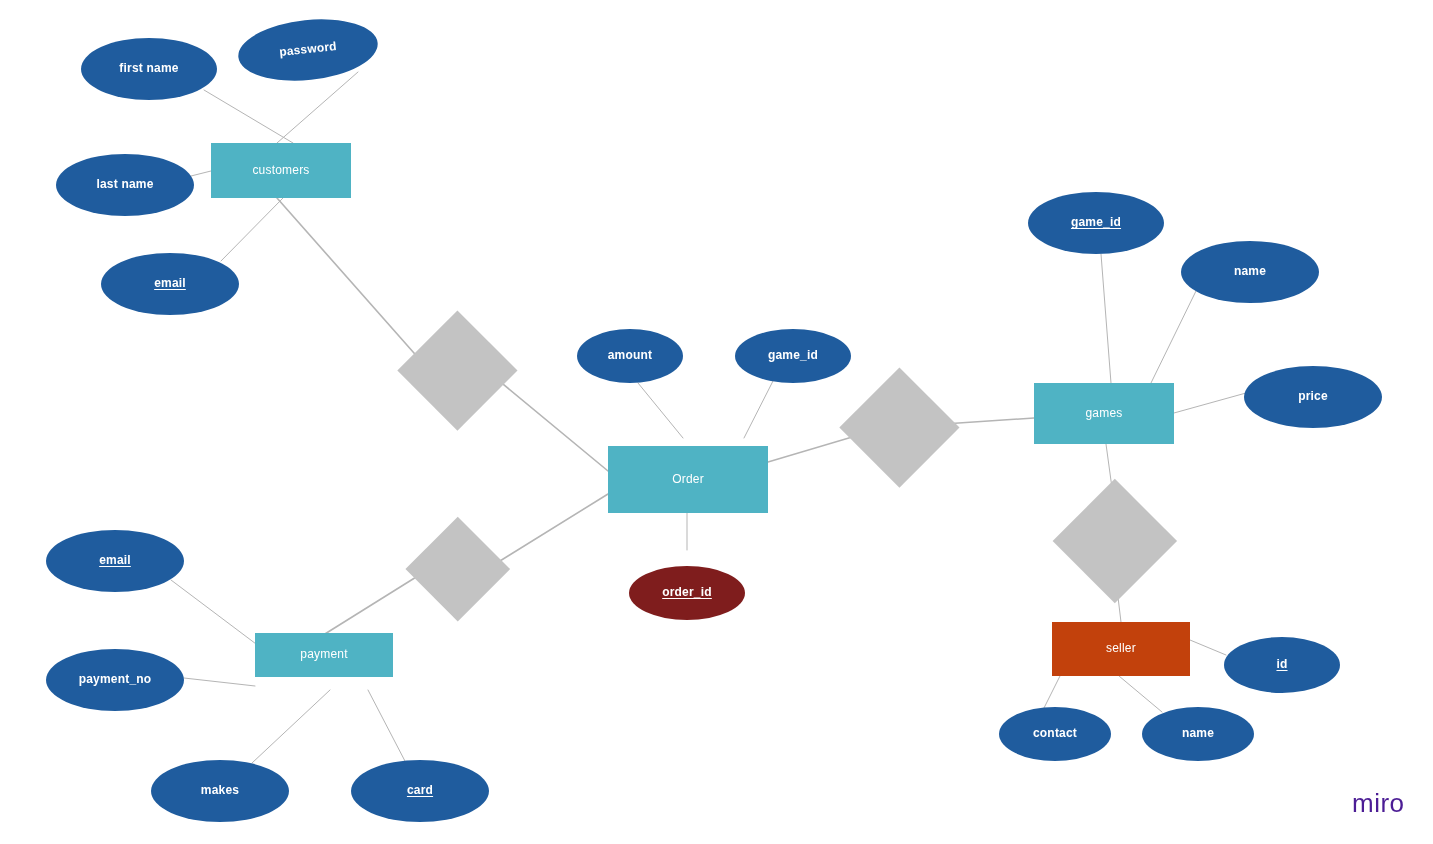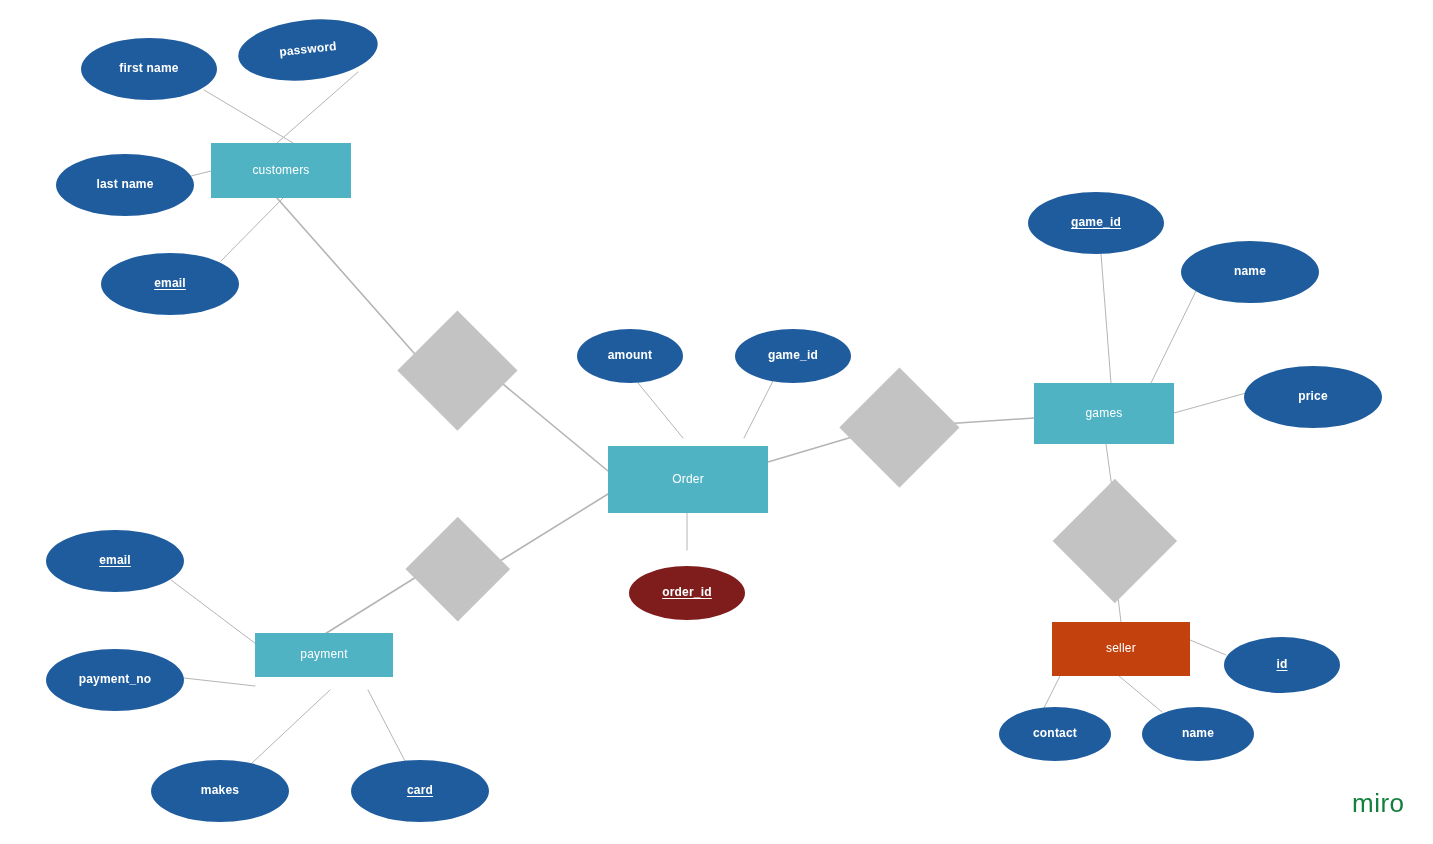--- a/index.html
+++ b/index.html
@@ -181,15 +181,15 @@
       <div class="rel-wrap" style="left: 839px; top: 367px; width: 120px; height: 120px;">
         <div style="position: absolute; width: 84.8528px; height: 84.8528px; left: 17.5736px; top: 17.5736px; background: rgb(195, 195, 195); transform: rotate(45deg);"></div>
         <span class="rel-label">have</span>
       </div>
       <div class="rel-wrap" style="left: 1053px; top: 479px; width: 124px; height: 124px;">
         <div style="position: absolute; width: 87.6812px; height: 87.6812px; left: 18.1594px; top: 18.1594px; background: rgb(195, 195, 195); transform: rotate(45deg);"></div>
         <span class="rel-label">sells</span>
       </div>
     </div>
 
-  <div id="watermark" style="left: 1352px; top: 788px; color: #15803d;">miro</div>
+  <div id="watermark" style="left: 1352px; top: 788px; color: #4c1d95;">miro</div>
 
 </div>
 
 </body></html>

